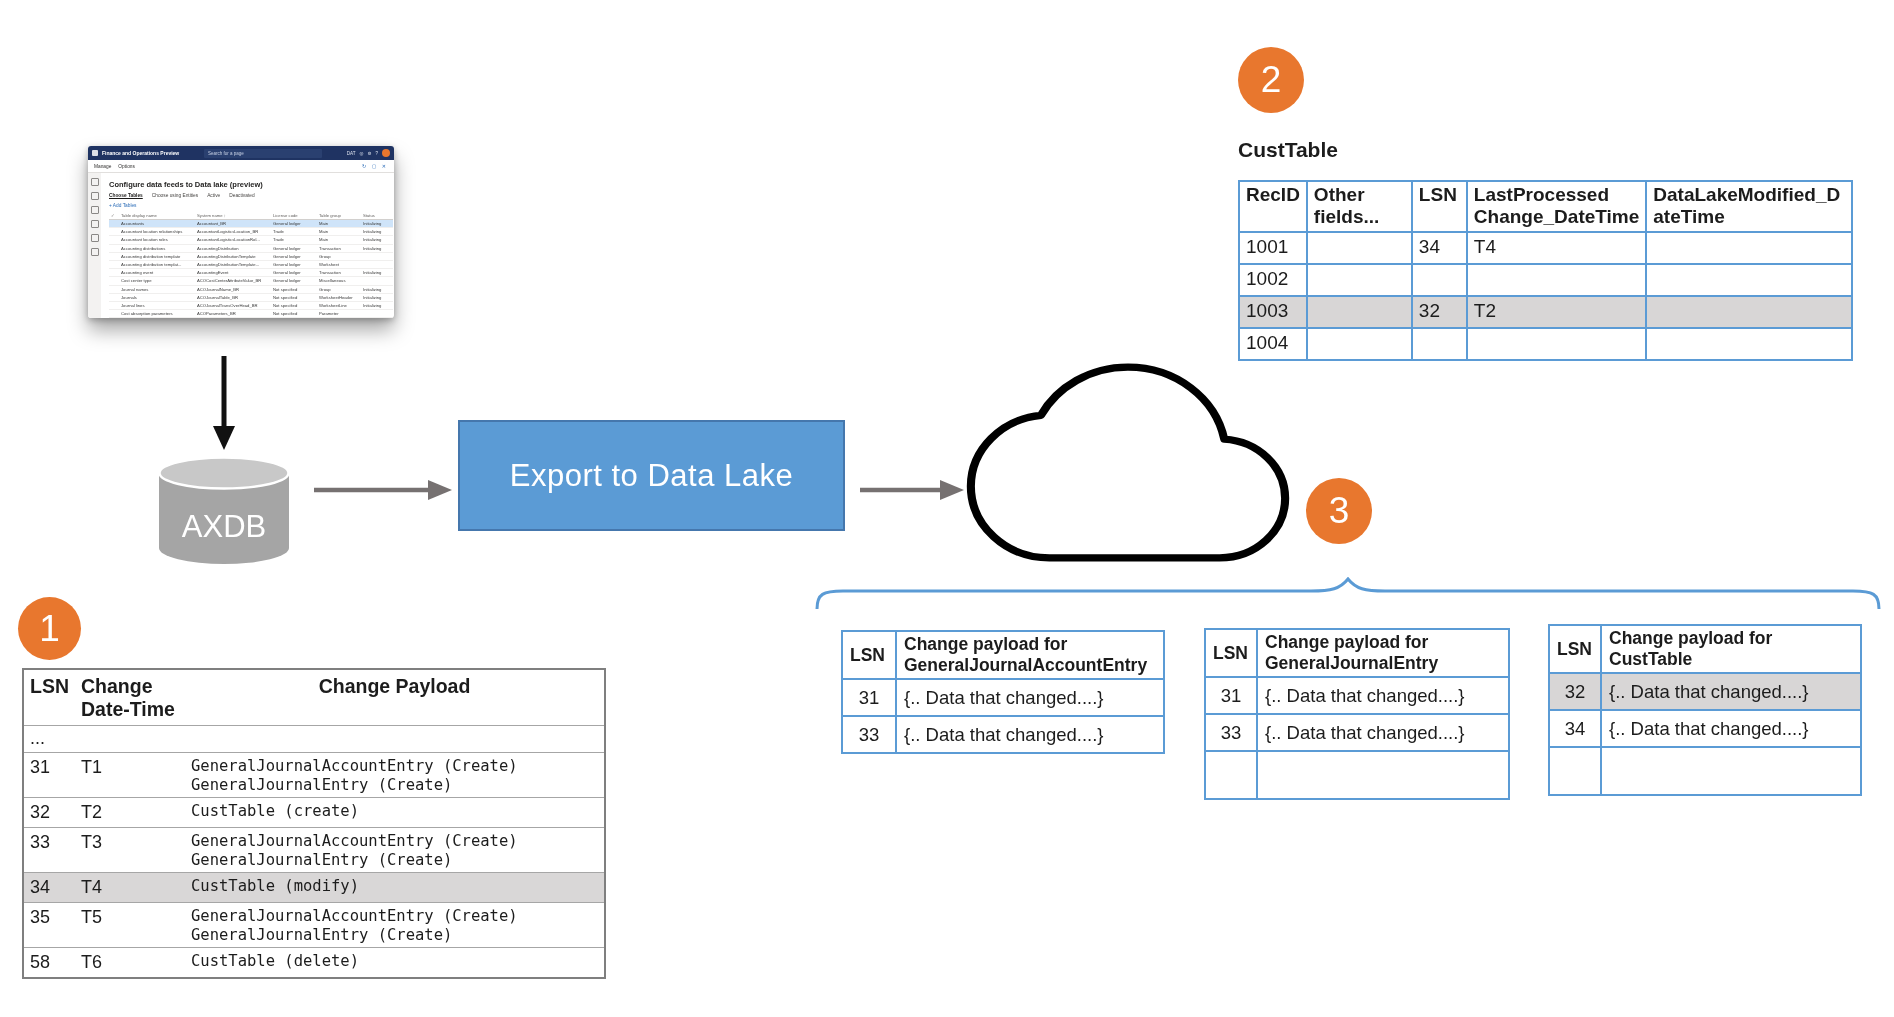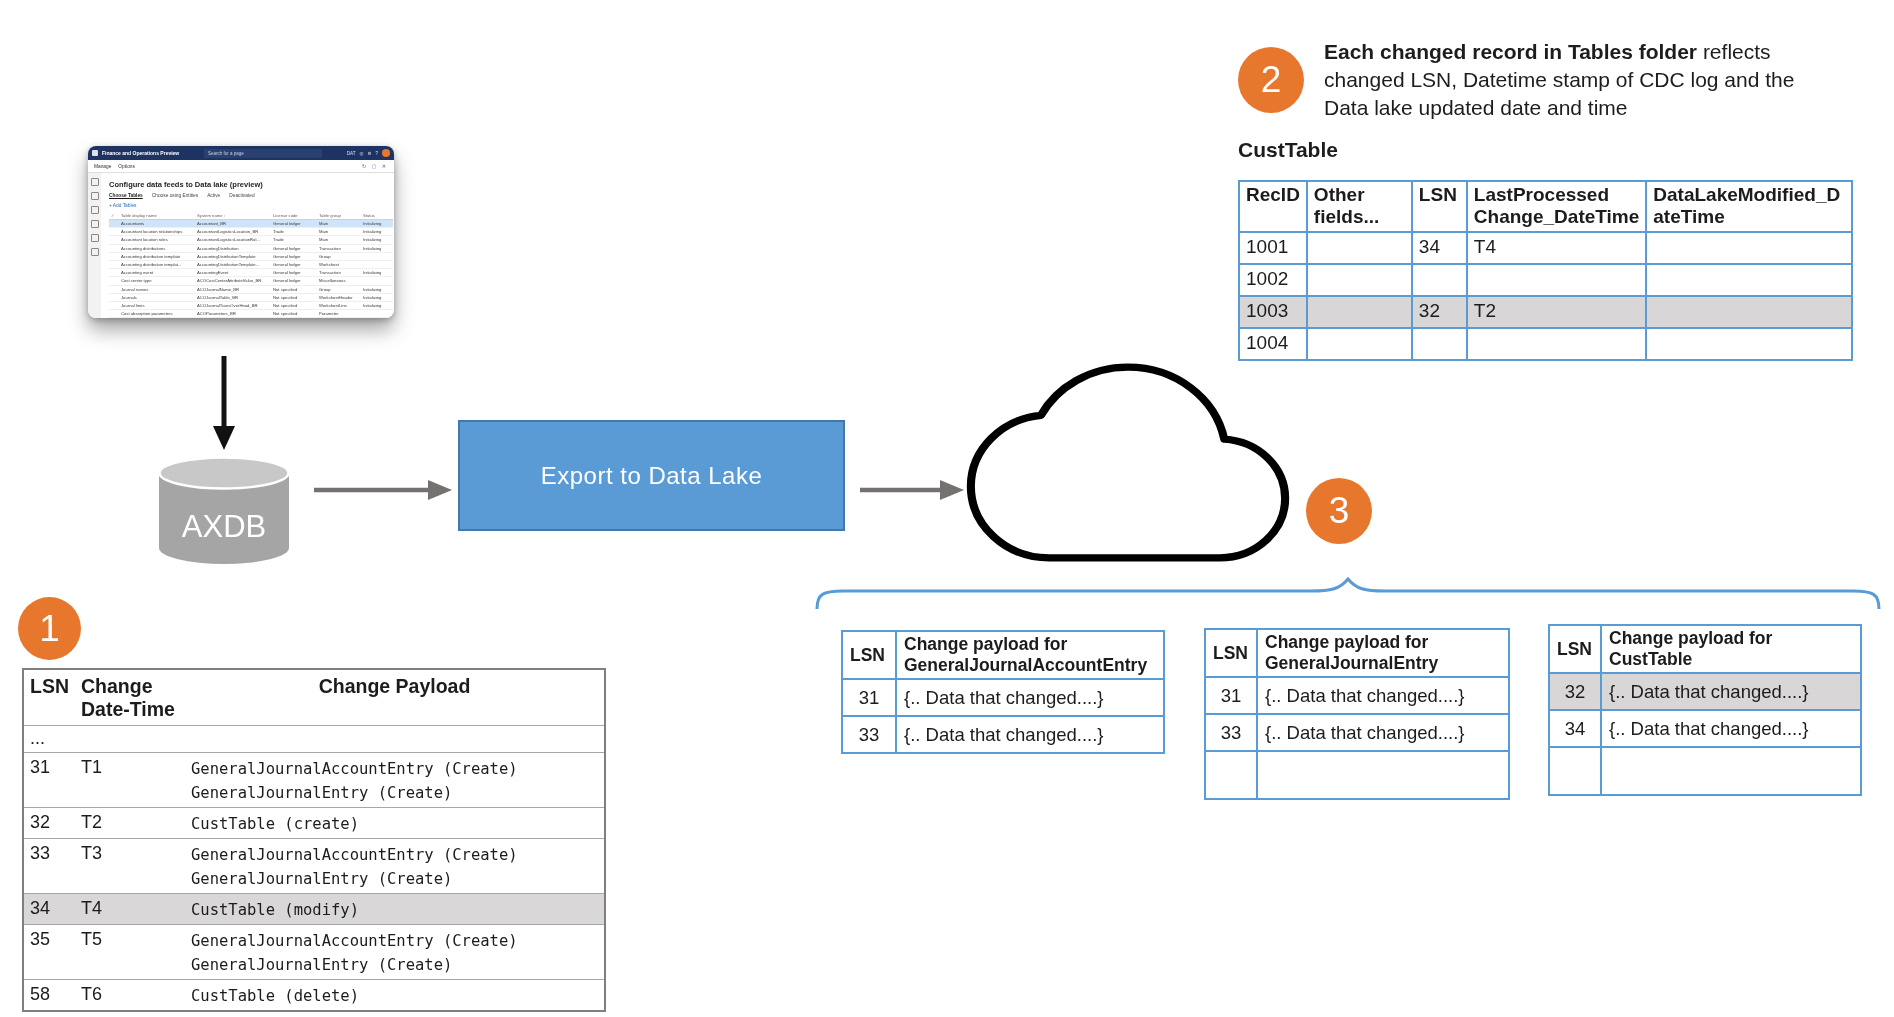--- a/index.html
+++ b/index.html
@@ -16,21 +16,21 @@
   
   .step-circle{border-radius:50%;background:var(--orange);color:#fff;display:flex;
     align-items:center;justify-content:center;font-size:37px;font-weight:400;}
 
   
   .note{font-size:21px;line-height:28px;color:#1d1d1d;}
   .note b{font-weight:700;}
 
   
   .export-box{background:#5B9BD5;border:2px solid #4577AD;color:#fff;display:flex;
-    align-items:center;justify-content:center;font-size:24px;font-weight:300;letter-spacing:.5px;box-sizing:border-box;}
+    align-items:center;justify-content:center;font-size:31px;font-weight:300;letter-spacing:.5px;box-sizing:border-box;}
 
   
   .ct{border-collapse:collapse;table-layout:fixed;background:#fff;}
   .ct th,.ct td{border:2px solid var(--blue);font-size:19px;padding:1px 6px;vertical-align:top;
     white-space:pre-line;overflow:hidden;margin-left:15px;}
   .ct th{font-weight:700;text-align:left;line-height:22px;padding-top:2px;height:46px;}
   .ct td{height:28px;line-height:26px;}
   .ct tr.hl td{background:var(--grayhl);}
 
   
@@ -42,26 +42,26 @@
   .ft tr.hl td{background:var(--grayhl);}
   .ft tr.empty td{height:44px;}
 
   
   .cl{border-collapse:collapse;table-layout:fixed;border:2px solid #7f7f7f;background:#fff;}
   .cl th,.cl td{border-top:1.5px solid #A6A6A6;padding:2px 6px;vertical-align:top;text-align:left;
     white-space:pre-line;overflow:hidden;}
   .cl th{font-size:19.5px;line-height:23px;border-top:none;padding-top:5px;font-weight:700;height:48px;}
   .cl th:last-child{text-align:center;}
   .cl td{font-size:18px;line-height:25px;}
-  .cl td:last-child{font-family:"DejaVu Sans Mono",monospace;font-size:15.5px;line-height:24px;padding-top:4px;}
+  .cl td:last-child{font-family:"DejaVu Sans Mono",monospace;font-size:15.5px;line-height:19px;padding-top:4px;}
   .cl tr.hl td{background:#D9D7D7;}
   .cl tr.dots td{line-height:20px;height:20px;}
 
   
-  .mini{left:88px;top:146px;width:306px;height:172px;background:#fff;border-radius:8px;
+  .mini{left:88px;top:146px;width:306px;height:172px;background:#fff;border-radius:3px;
     box-shadow:0 12px 20px rgba(0,0,0,.35),0 2px 6px rgba(0,0,0,.25);overflow:hidden;font-family:"Liberation Sans",sans-serif;}
   .mini-titlebar{height:14px;background:#1F3362;display:flex;align-items:center;color:#fff;
     font-size:5px;padding:0 4px;gap:4px;}
   .mini-waffle{width:6px;height:6px;background:
     linear-gradient(#fff,#fff);opacity:.85;border-radius:1px;flex:0 0 auto;}
   .mini-apptitle{font-weight:700;white-space:nowrap;}
   .mini-search{width:110px;height:9px;background:#2A4070;border-radius:1px;color:#C7D0E4;
     font-size:4.5px;display:flex;align-items:center;padding:0 4px;margin:0 auto;white-space:nowrap;}
   .mini-tb-right{display:flex;align-items:center;gap:4px;font-size:4.5px;color:#dfe4ef;}
   .mini-avatar{width:8px;height:8px;border-radius:50%;background:#E8772E;}
@@ -281,23 +281,20 @@
     <polygon points="82,2 82,22 106,12" fill="#767171"></polygon>
   </svg>
 
   <svg class="abs" style="left:963px;top:360px" width="330" height="205" viewBox="-0.6 3.4 25.2 17.2" preserveAspectRatio="none">
     <path d="M19.35 10.04C18.67 6.59 15.64 4 12 4 9.11 4 6.6 5.64 5.35 8.04 2.34 8.36 0 10.91 0 14c0 3.31 2.69 6 6 6h13c2.76 0 5-2.24 5-5 0-2.64-2.05-4.78-4.65-4.96z" fill="#fff" stroke="#000" stroke-width="0.62" stroke-linejoin="round"></path>
   </svg>
 
   <div class="abs step-circle" style="left:1238px;top:47px;width:66px;height:66px">
     <span>2</span>
   </div>
-  <div class="abs note" style="left:1324px;top:38px;width:512px">
-    <b>Each changed record in Tables folder</b><span> reflects changed LSN, Datetime stamp of CDC log and the Data lake updated date and time</span>
-  </div>
 
   <div class="abs ct-title" style="left:1238px;top:138px">CustTable</div>
 
   <table class="abs ct" style="left:1238px;top:180px">
     <colgroup>
         <col style="width:57px">
         <col style="width:105px">
         <col style="width:55px">
         <col style="width:177px">
         <col style="width:206px">

